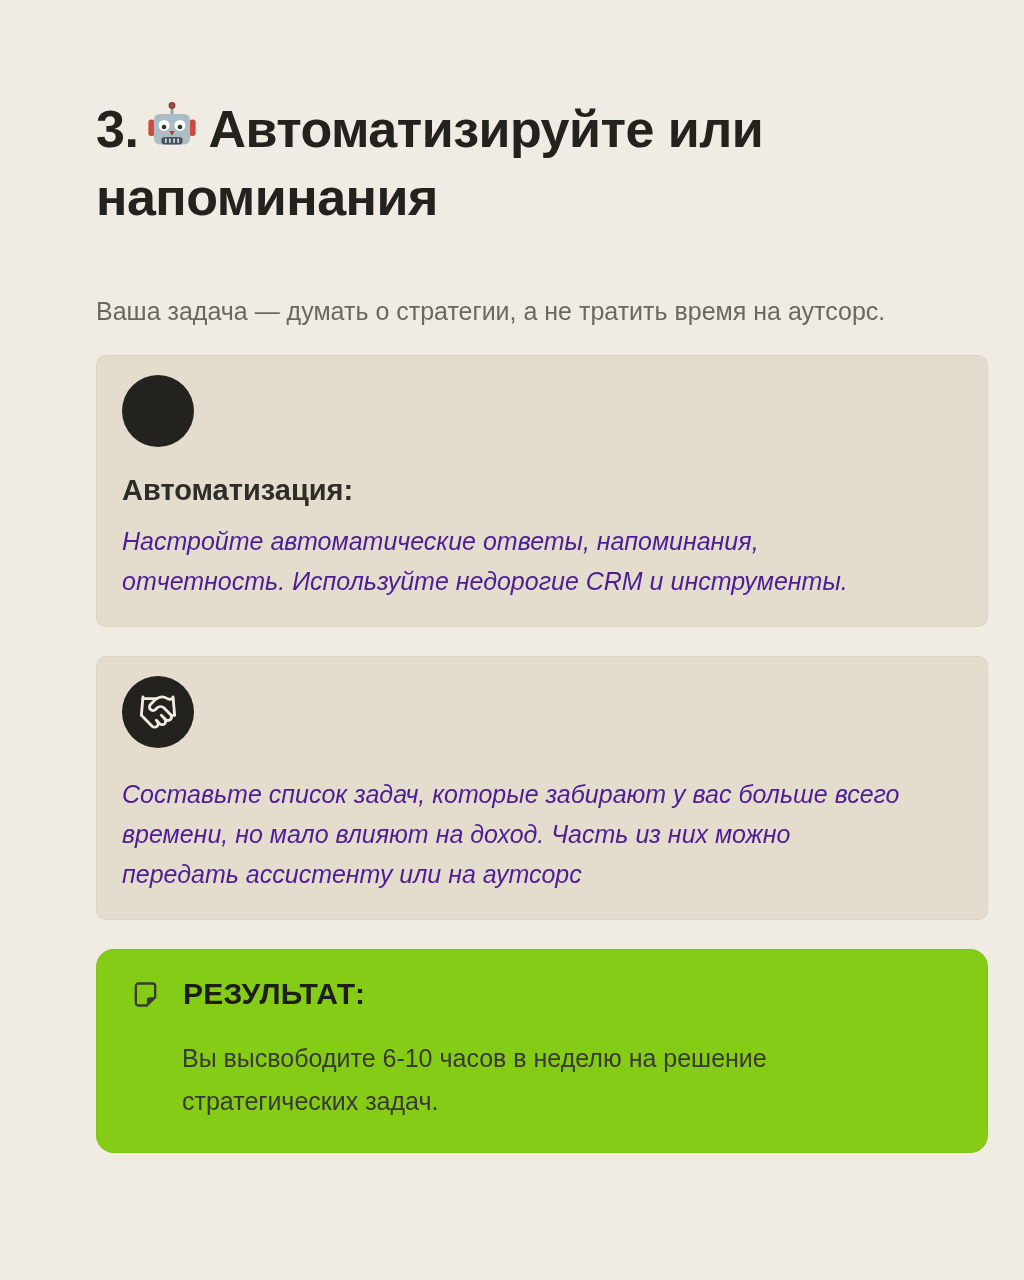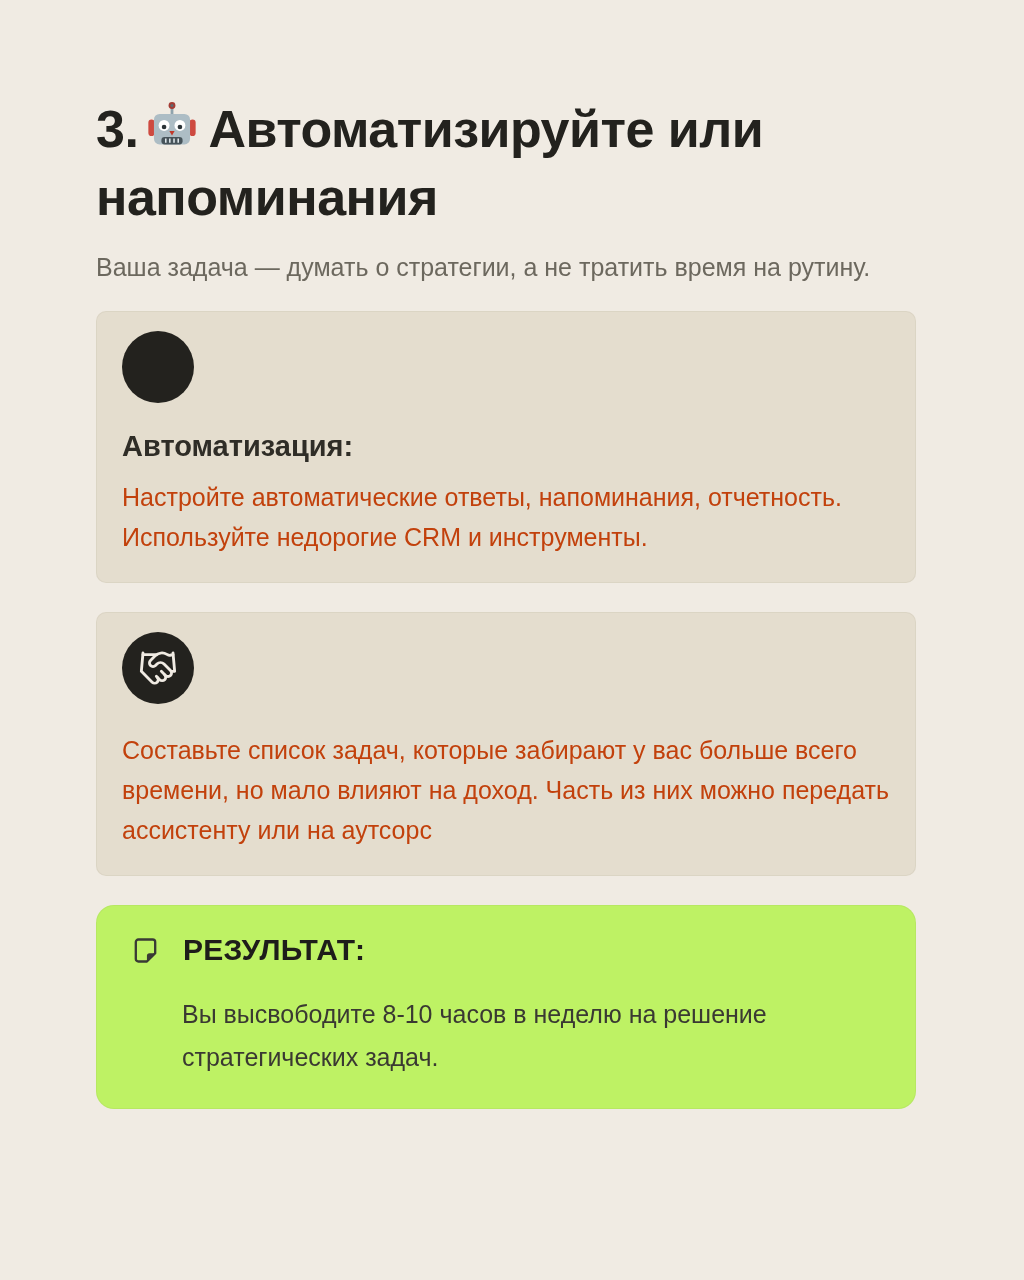--- a/index.html
+++ b/index.html
@@ -14,21 +14,21 @@
     overflow: hidden;
   }
   .page {
     box-sizing: border-box;
     width: 1024px;
     height: 1280px;
     padding: 96px 96px 0 96px;
   }
   
   .title {
-    margin: 0 0 20px 0;
+    margin: 0 0 64px 0;
     font-size: 52px;
     font-weight: bold;
     color: #23221E;
     line-height: 1.3;
     letter-spacing: -0.5px;
   }
   .title .t-line { display: block; }
   .robot-emoji {
     display: inline-block;
     width: 56px;
@@ -38,31 +38,31 @@
   }
   .subtitle {
     margin: 0 0 27px 0;
     font-size: 25px;
     color: #6C685E;
     line-height: 1.3;
   }
   
   .card {
     box-sizing: border-box;
-    width: 820px;
+    width: 892px;
     margin-bottom: 29px;
     border-radius: 10px;
   }
   .card.beige {
     background: #E4DDCE;
     box-shadow: inset 0 0 0 1px rgba(90, 80, 55, 0.06);
     padding: 20px 26px 26px 26px;
   }
   .card.gray {
-    background: #bef264;
+    background: #84cc16;
     border-radius: 18px;
     box-shadow: inset 0 0 0 1px rgba(60, 60, 55, 0.05);
     padding: 28px 30px 30px 30px;
   }
   .icon-circle {
     width: 72px;
     height: 72px;
     border-radius: 50%;
     background: #23221E;
     margin-bottom: 26px;
@@ -77,23 +77,24 @@
   .card-heading {
     margin: 0 0 14px 0;
     font-size: 29px;
     font-weight: bold;
     color: #2F2D27;
     line-height: 1.2;
   }
   .card-body {
     margin: 0;
     font-size: 25px;
-    color: #c2410c;
+    color: #4c1d95;
     line-height: 40px;
     max-width: 782px;
+    font-style: italic;
   }
   
   .result-header {
     display: flex;
     align-items: center;
     gap: 22px;
     padding-left: 4px;
     margin-bottom: 26px;
   }
   .note-icon {
@@ -135,21 +136,21 @@
           <path d="M16.3 20.6 h3.4 L18 23.4 Z" fill="#C0392B"></path>
           <rect x="11.2" y="24.4" width="13.6" height="4.8" rx="2" fill="#46535A"></rect>
           <line x1="14" y1="25.4" x2="14" y2="28.2" stroke="#DDE6EA" stroke-width="1"></line>
           <line x1="16.6" y1="25.4" x2="16.6" y2="28.2" stroke="#DDE6EA" stroke-width="1"></line>
           <line x1="19.3" y1="25.4" x2="19.3" y2="28.2" stroke="#DDE6EA" stroke-width="1"></line>
           <line x1="22" y1="25.4" x2="22" y2="28.2" stroke="#DDE6EA" stroke-width="1"></line>
         </svg></span><span>Автоматизируйте или</span></span>
     <span class="t-line">напоминания</span>
   </h1>
 
-  <p class="subtitle">Ваша задача — думать о стратегии, а не тратить время на рутину.</p>
+  <p class="subtitle">Ваша задача — думать о стратегии, а не тратить время на аутсорс.</p>
 
   <div class="card beige">
     <div class="icon-circle"></div>
     <h2 class="card-heading">Автоматизация:</h2>
     <p class="card-body">Настройте автоматические ответы, напоминания, отчетность. Используйте недорогие CRM и инструменты.</p>
   </div>
 
   <div class="card beige">
     <div class="icon-circle">
       <svg viewBox="0 0 24 24" fill="none" stroke="#F0EBE3" stroke-width="1.7" stroke-linecap="round" stroke-linejoin="round" xmlns="http://www.w3.org/2000/svg">
@@ -166,16 +167,16 @@
   <div class="card gray">
     <div class="result-header">
       <span class="note-icon">
         <svg viewBox="0 0 24 24" xmlns="http://www.w3.org/2000/svg">
           <path d="M6.5 3.5h11a2 2 0 0 1 2 2v8.6l-6.4 6.4H6.5a2 2 0 0 1-2-2v-13a2 2 0 0 1 2-2z" fill="none" stroke="#3A3A35" stroke-width="1.8" stroke-linejoin="round"></path>
           <path d="M13.1 20.5v-4.4a2 2 0 0 1 2-2h4.4z" fill="#3A3A35"></path>
         </svg>
       </span>
       <span class="result-heading">РЕЗУЛЬТАТ:</span>
     </div>
-    <p class="result-body">Вы высвободите 8-10 часов в неделю на решение стратегических задач.</p>
+    <p class="result-body">Вы высвободите 6-10 часов в неделю на решение стратегических задач.</p>
   </div>
 
 </div>
 
 </body></html>

